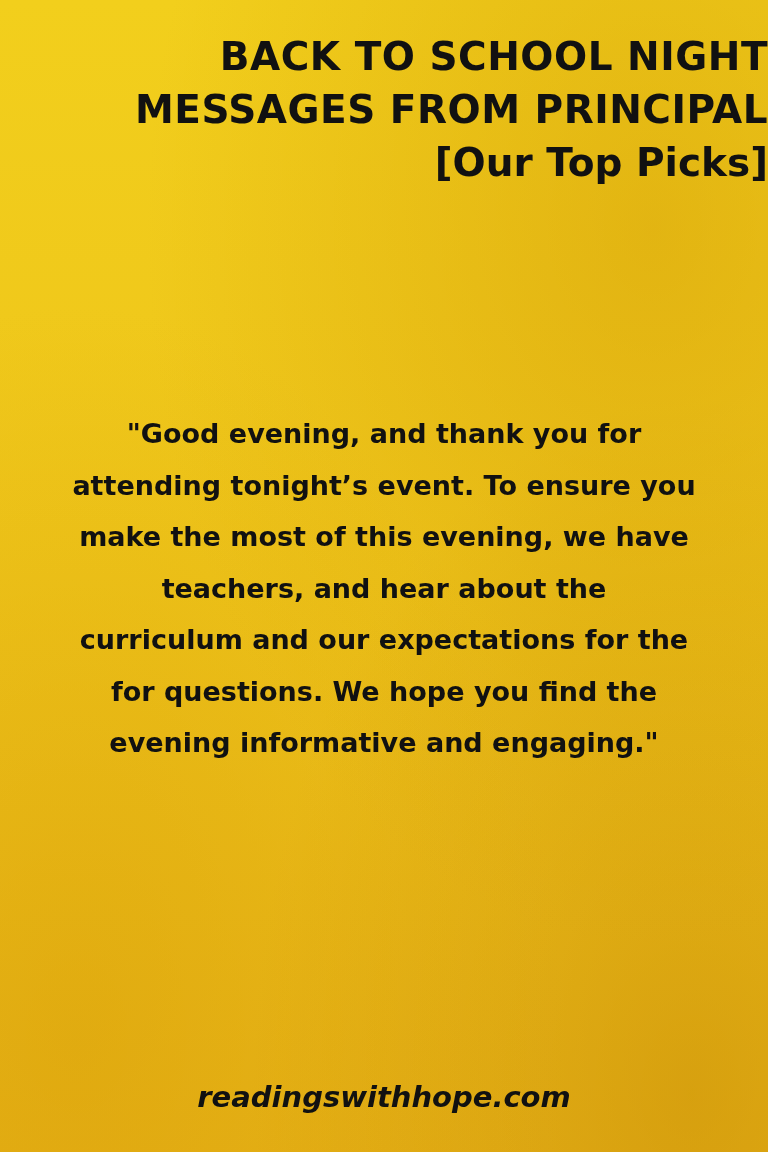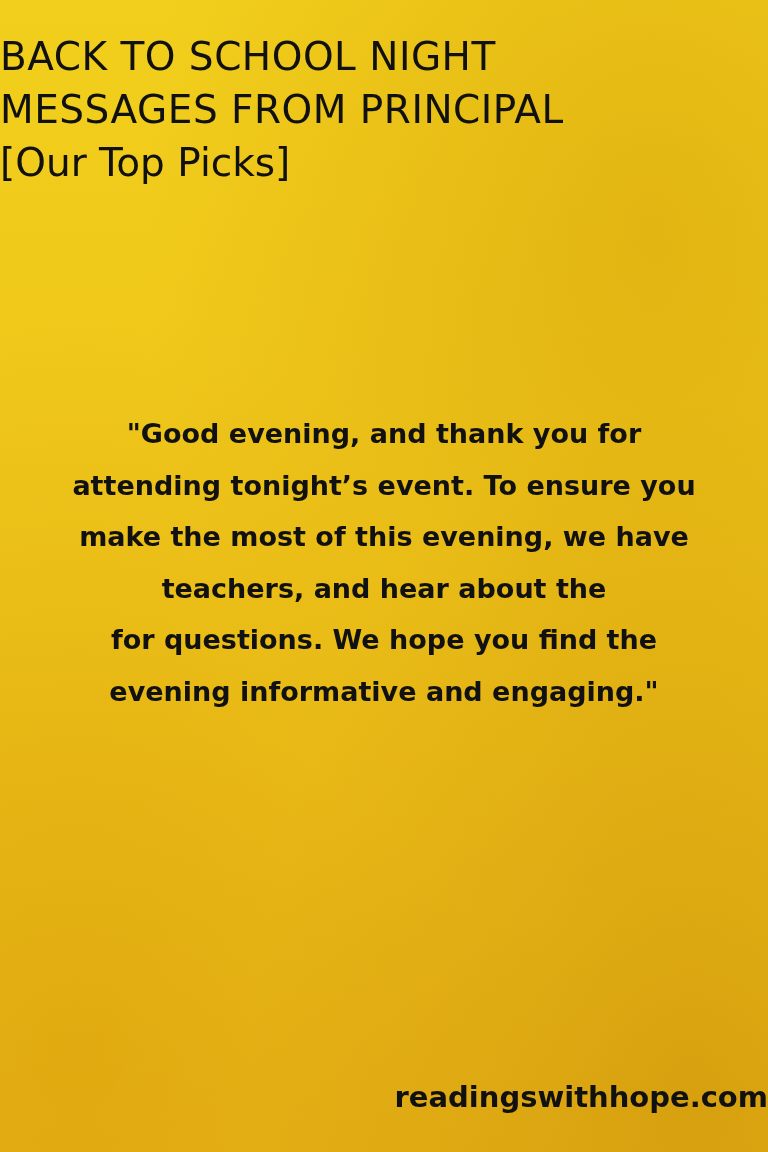--- a/index.html
+++ b/index.html
@@ -8,52 +8,53 @@
       background:
         radial-gradient(ellipse at 85% 20%, rgba(200,140,0,0.35), rgba(0,0,0,0) 55%),
         radial-gradient(ellipse at 10% 90%, rgba(210,150,0,0.35), rgba(0,0,0,0) 50%),
         radial-gradient(ellipse at 90% 95%, rgba(190,130,0,0.4), rgba(0,0,0,0) 45%),
         linear-gradient(180deg, #f2cf1c 0%, #eec41a 50%, #e7b318 100%);
       font-family: "DejaVu Sans", sans-serif;
       color: #111;
       position: relative;
     }
     .title {
-      position: absolute; left: 0; right: 0; top: 30px;
-      text-align: left;
-      font-weight: normal;
+      position: absolute; left: 16px; right: 0; top: 30px;
+      text-align: right;
+      font-weight: bold;
       font-size: 39px;
       line-height: 53px;
     }
     .title .line { display: block; }
     .title .upper { letter-spacing: 0.5px; }
     .body-text {
       position: absolute; left: 30px; right: 30px; top: 408px;
       text-align: center;
       font-weight: bold;
       font-size: 27px;
       line-height: 51.5px;
     }
     .body-text .line { display: block; white-space: nowrap; }
     .footer {
       position: absolute; left: 0; right: 0; top: 1080px;
-      text-align: right; font-weight: bold; font-size: 29px;
+      text-align: center; font-weight: bold; font-size: 29px; font-style: italic;
     }
   </style>
 </head>
 <body>
 
 <div class="title">
   <span class="line upper">BACK TO SCHOOL NIGHT</span>
   <span class="line upper">MESSAGES FROM PRINCIPAL</span>
   <span class="line">[Our Top Picks]</span>
 </div>
 
 <div class="body-text">
   <span class="line">"Good evening, and thank you for</span>
   <span class="line">attending tonight’s event. To ensure you</span>
   <span class="line">make the most of this evening, we have</span>
   <span class="line">teachers, and hear about the</span>
+  <span class="line">curriculum and our expectations for the</span>
   <span class="line">for questions. We hope you find the</span>
   <span class="line">evening informative and engaging."</span>
 </div>
 
 <div class="footer">readingswithhope.com</div>
 
 </body></html>

